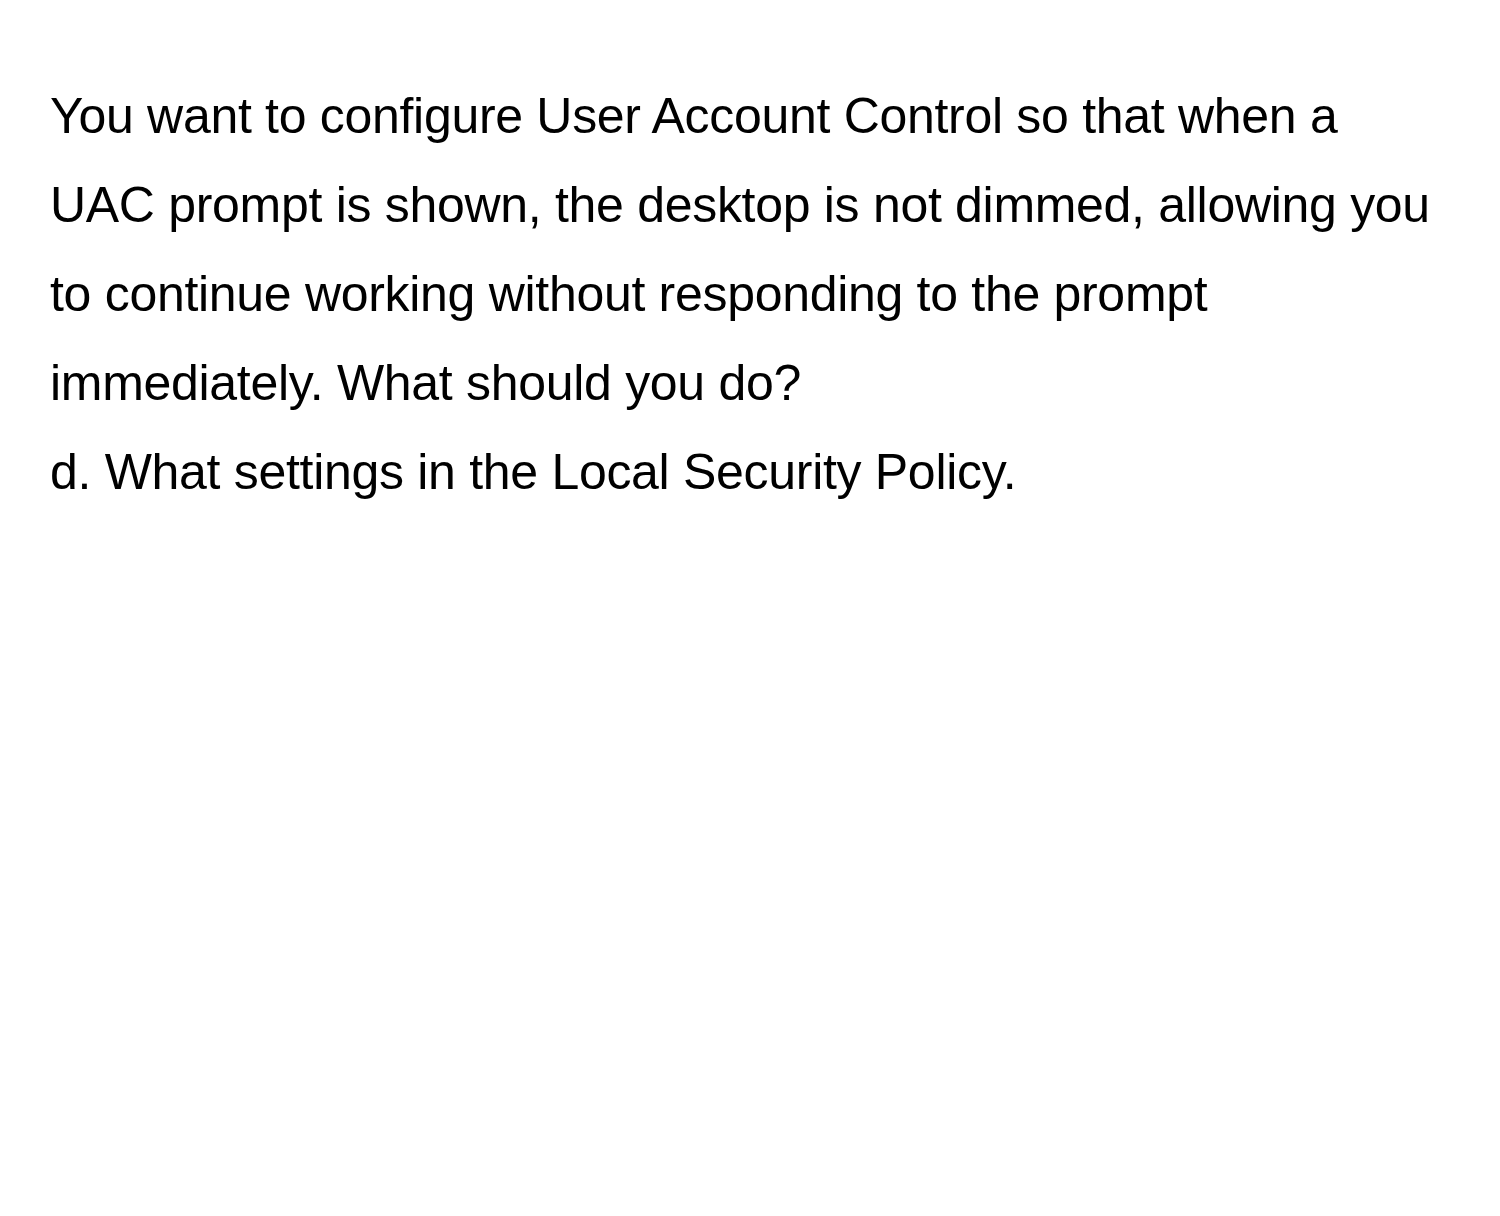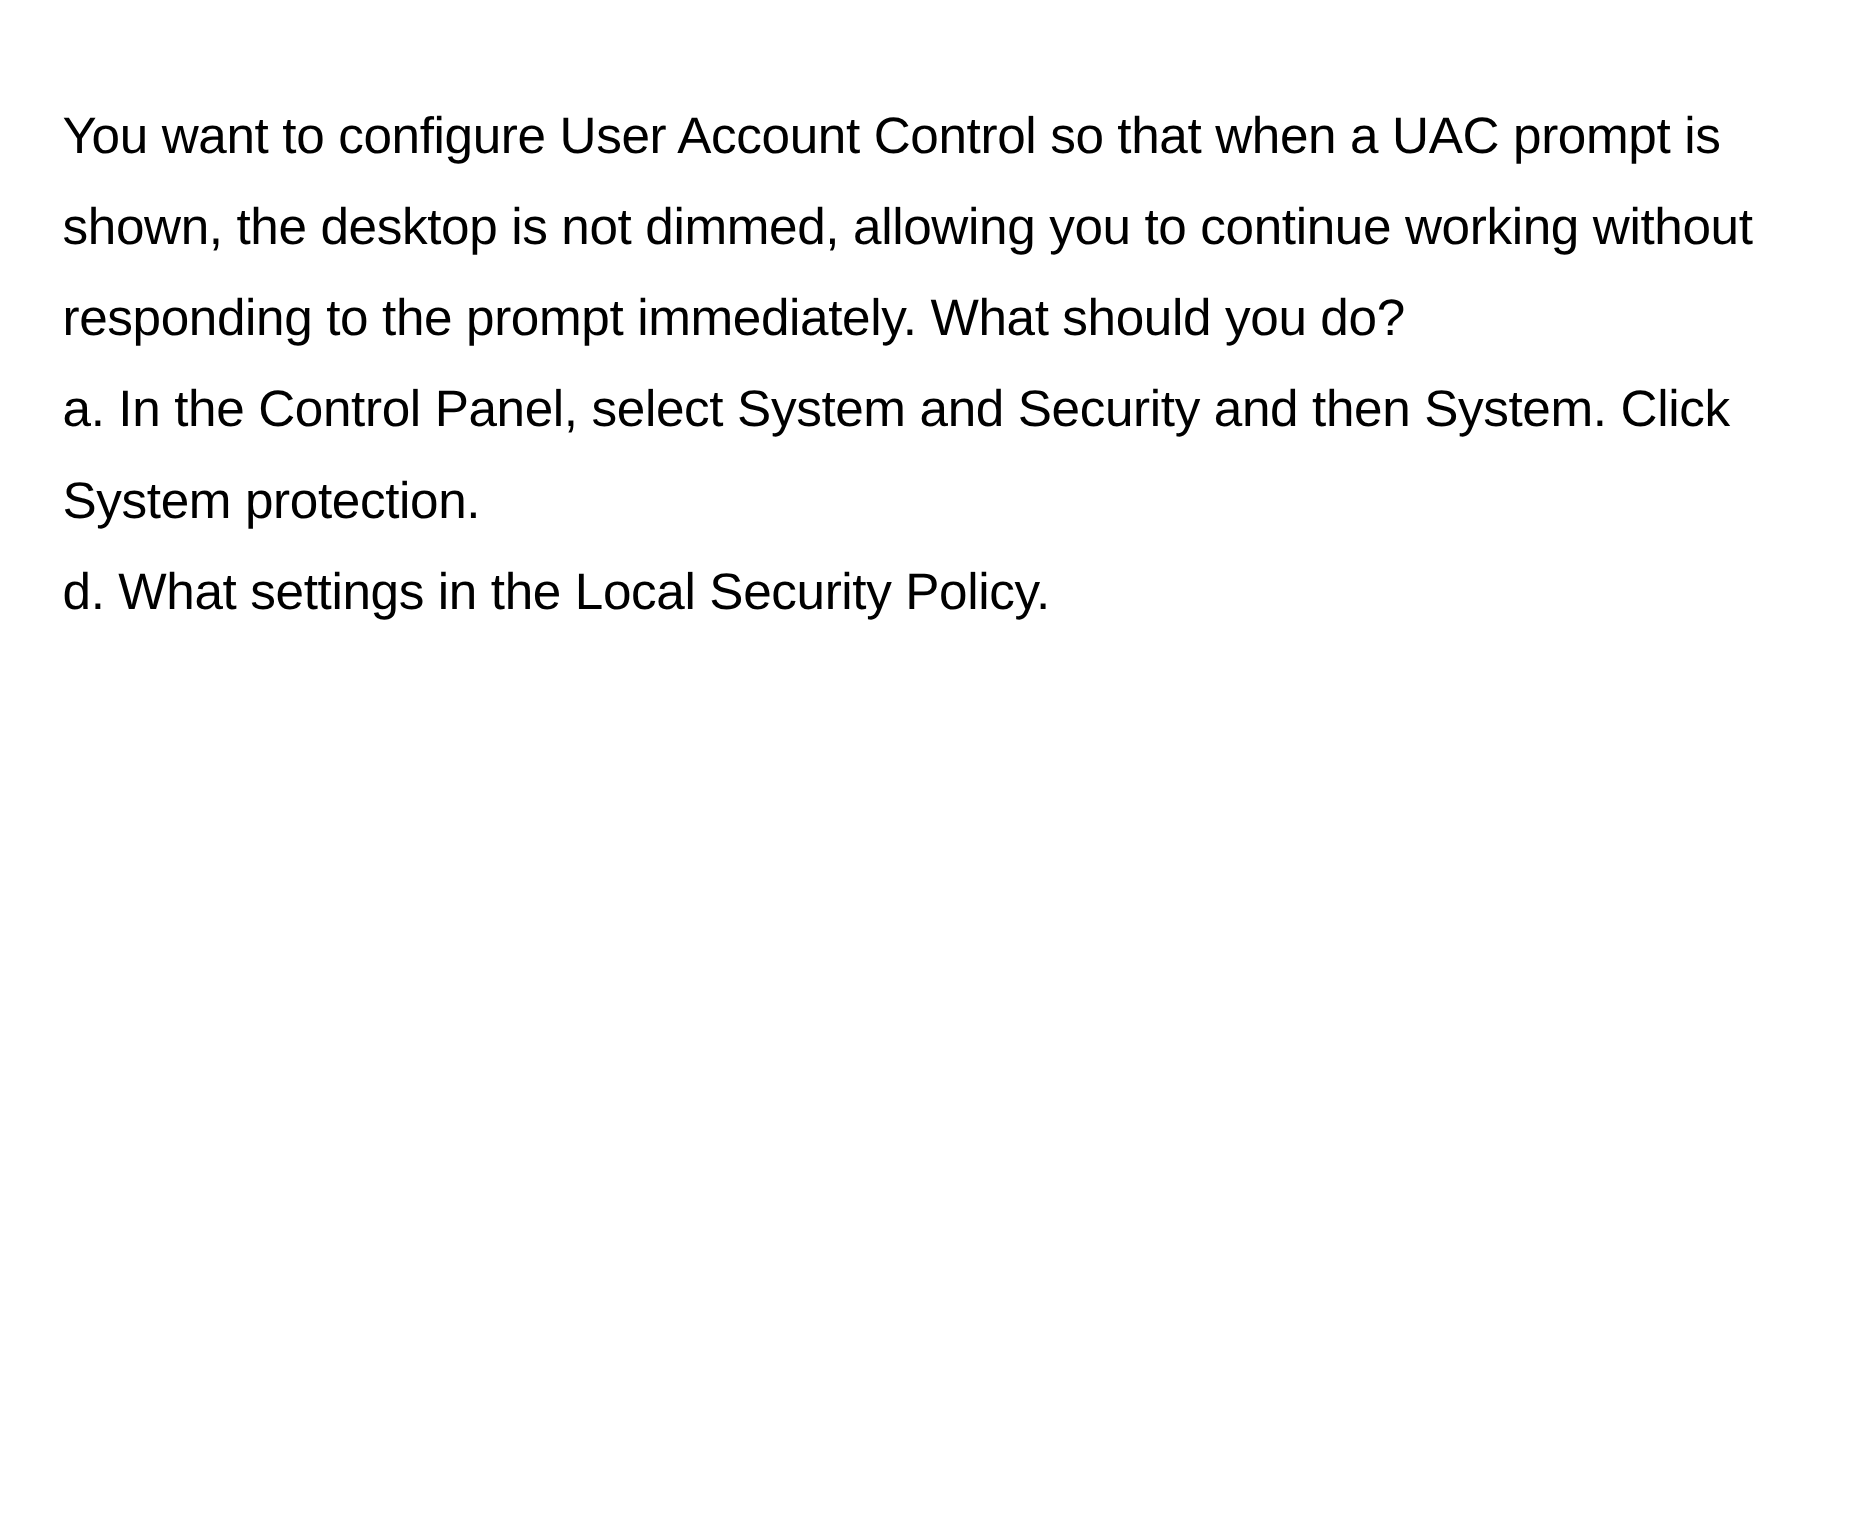--- a/index.html
+++ b/index.html
@@ -9,31 +9,30 @@
     }
     body {
       width: 1500px;
       height: 1216px;
       background: #ffffff;
       font-family: -apple-system, BlinkMacSystemFont, "Segoe UI", Helvetica, Arial, sans-serif;
       padding: 72px 50px 50px 50px;
       color: #000000;
     }
     .content {
-      font-size: 41px;
+      font-size: 50px;
       line-height: 1.78;
       letter-spacing: -0.3px;
     }
     .question {
       margin-bottom: 0;
     }
     .option {
       margin-top: 0;
     }
   </style>
 </head>
 <body>
 
 <div class="content">
   <div class="question">You want to configure User Account Control so that when a UAC prompt is shown, the desktop is not dimmed, allowing you to continue working without responding to the prompt immediately. What should you do?</div>
-  <div class="option">a. In the Control Panel, select System and Security and then System. Click System protection.</div>
   <div class="option">d. What settings in the Local Security Policy.</div>
 </div>
 
 </body></html>

